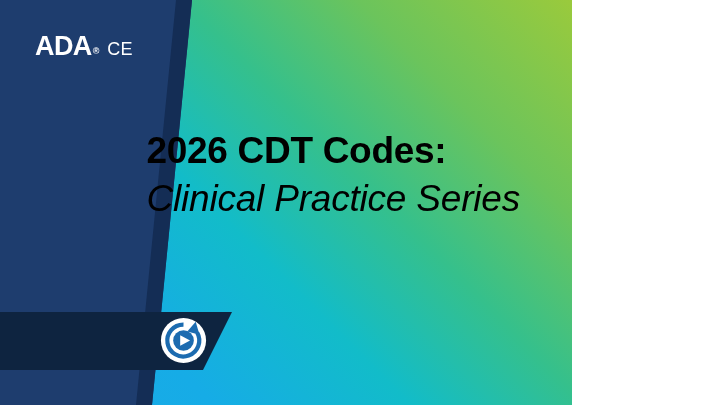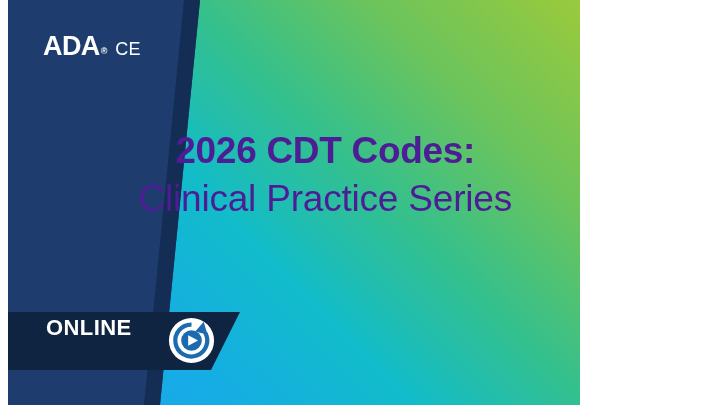--- a/index.html
+++ b/index.html
@@ -7,21 +7,20 @@
     padding: 0;
     background: #ffffff;
   }
   #stage {
     position: relative;
     width: 572px;
     height: 405px;
     overflow: hidden;
     font-family: "Liberation Sans", sans-serif;
     background: #1BA9E8;
-    margin-left: 8px;
   }
 
   
   .bg-gradient {
     position: absolute;
     inset: 0;
     background: linear-gradient(45deg,
         #1BA9E8 0%,
         #16ACE6 22%,
         #12BCC9 42%,
@@ -78,35 +77,36 @@
     font-size: 18px;
     font-weight: 400;
     letter-spacing: 0.2px;
     line-height: 1;
     margin-left: 8px;
   }
 
   
   .title-block {
     position: absolute;
-    right: 68px;
+    right: 52px;
     top: 129px;
-    text-align: center;
-    color: #4c1d95;
+    text-align: left;
+    color: #000000;
     white-space: nowrap;
   }
   .title-line1 {
     font-size: 37px;
     font-weight: 700;
     letter-spacing: -0.3px;
     line-height: 1.18;
   }
   .title-line2 {
     font-size: 37px;
     font-weight: 400;
+    font-style: italic;
     letter-spacing: -0.2px;
     line-height: 1.2;
     margin-top: 4px;
   }
 
   
   .banner {
     position: absolute;
     left: 0;
     top: 312px;
@@ -159,21 +159,20 @@
   </div>
 
   <div class="title-block">
     <div class="title-line1">2026 CDT Codes:</div>
     <div class="title-line2">Clinical Practice Series</div>
   </div>
 
   <div class="banner"></div>
 
   <div class="banner-text">
-    <div class="banner-line1">ONLINE</div>
   </div>
 
   <svg class="play-badge" viewBox="0 0 100 100">
     <circle cx="50" cy="50" r="48" fill="#ffffff"></circle>
     <path d="M50 16 A34 34 0 1 0 79 33" fill="none" stroke="#1C6BB0" stroke-width="9" stroke-linecap="butt"></path>
     <polygon points="76,10 84,38 58,31" fill="#1C6BB0"></polygon>
     <circle cx="50" cy="50" r="22" fill="#1C6BB0"></circle>
     <polygon points="43,39 64,50 43,61" fill="#ffffff"></polygon>
   </svg>
 

